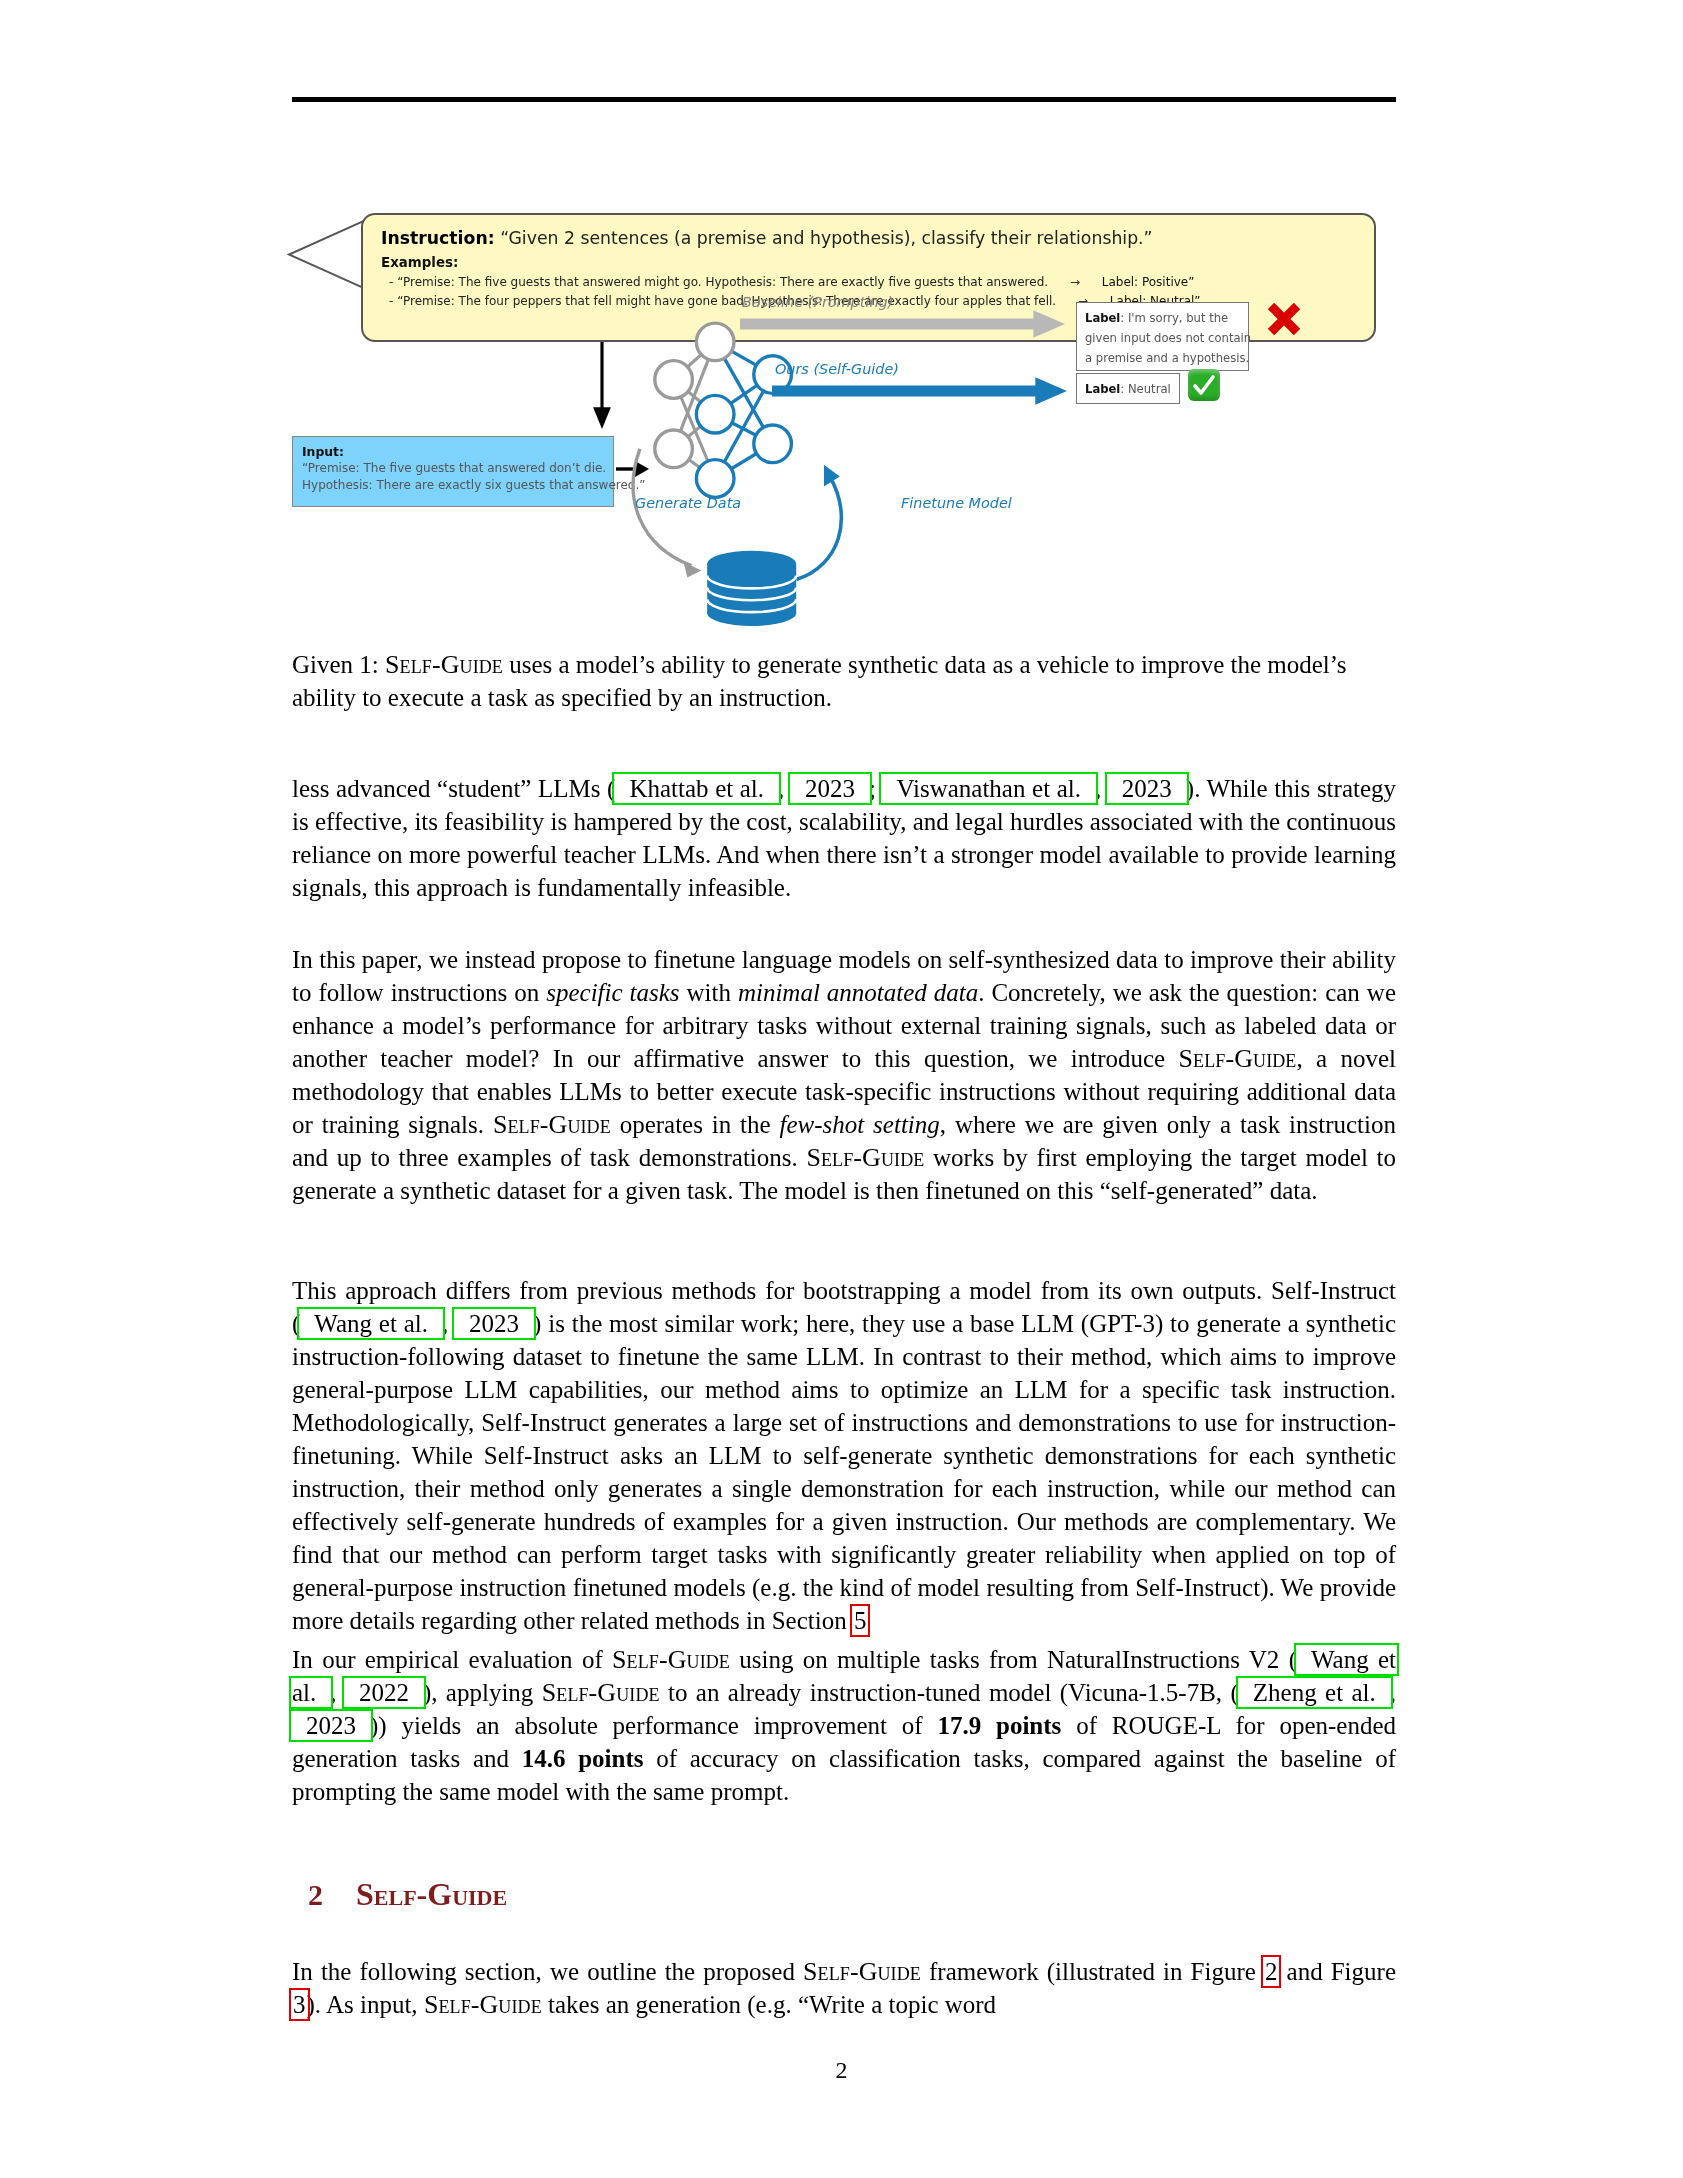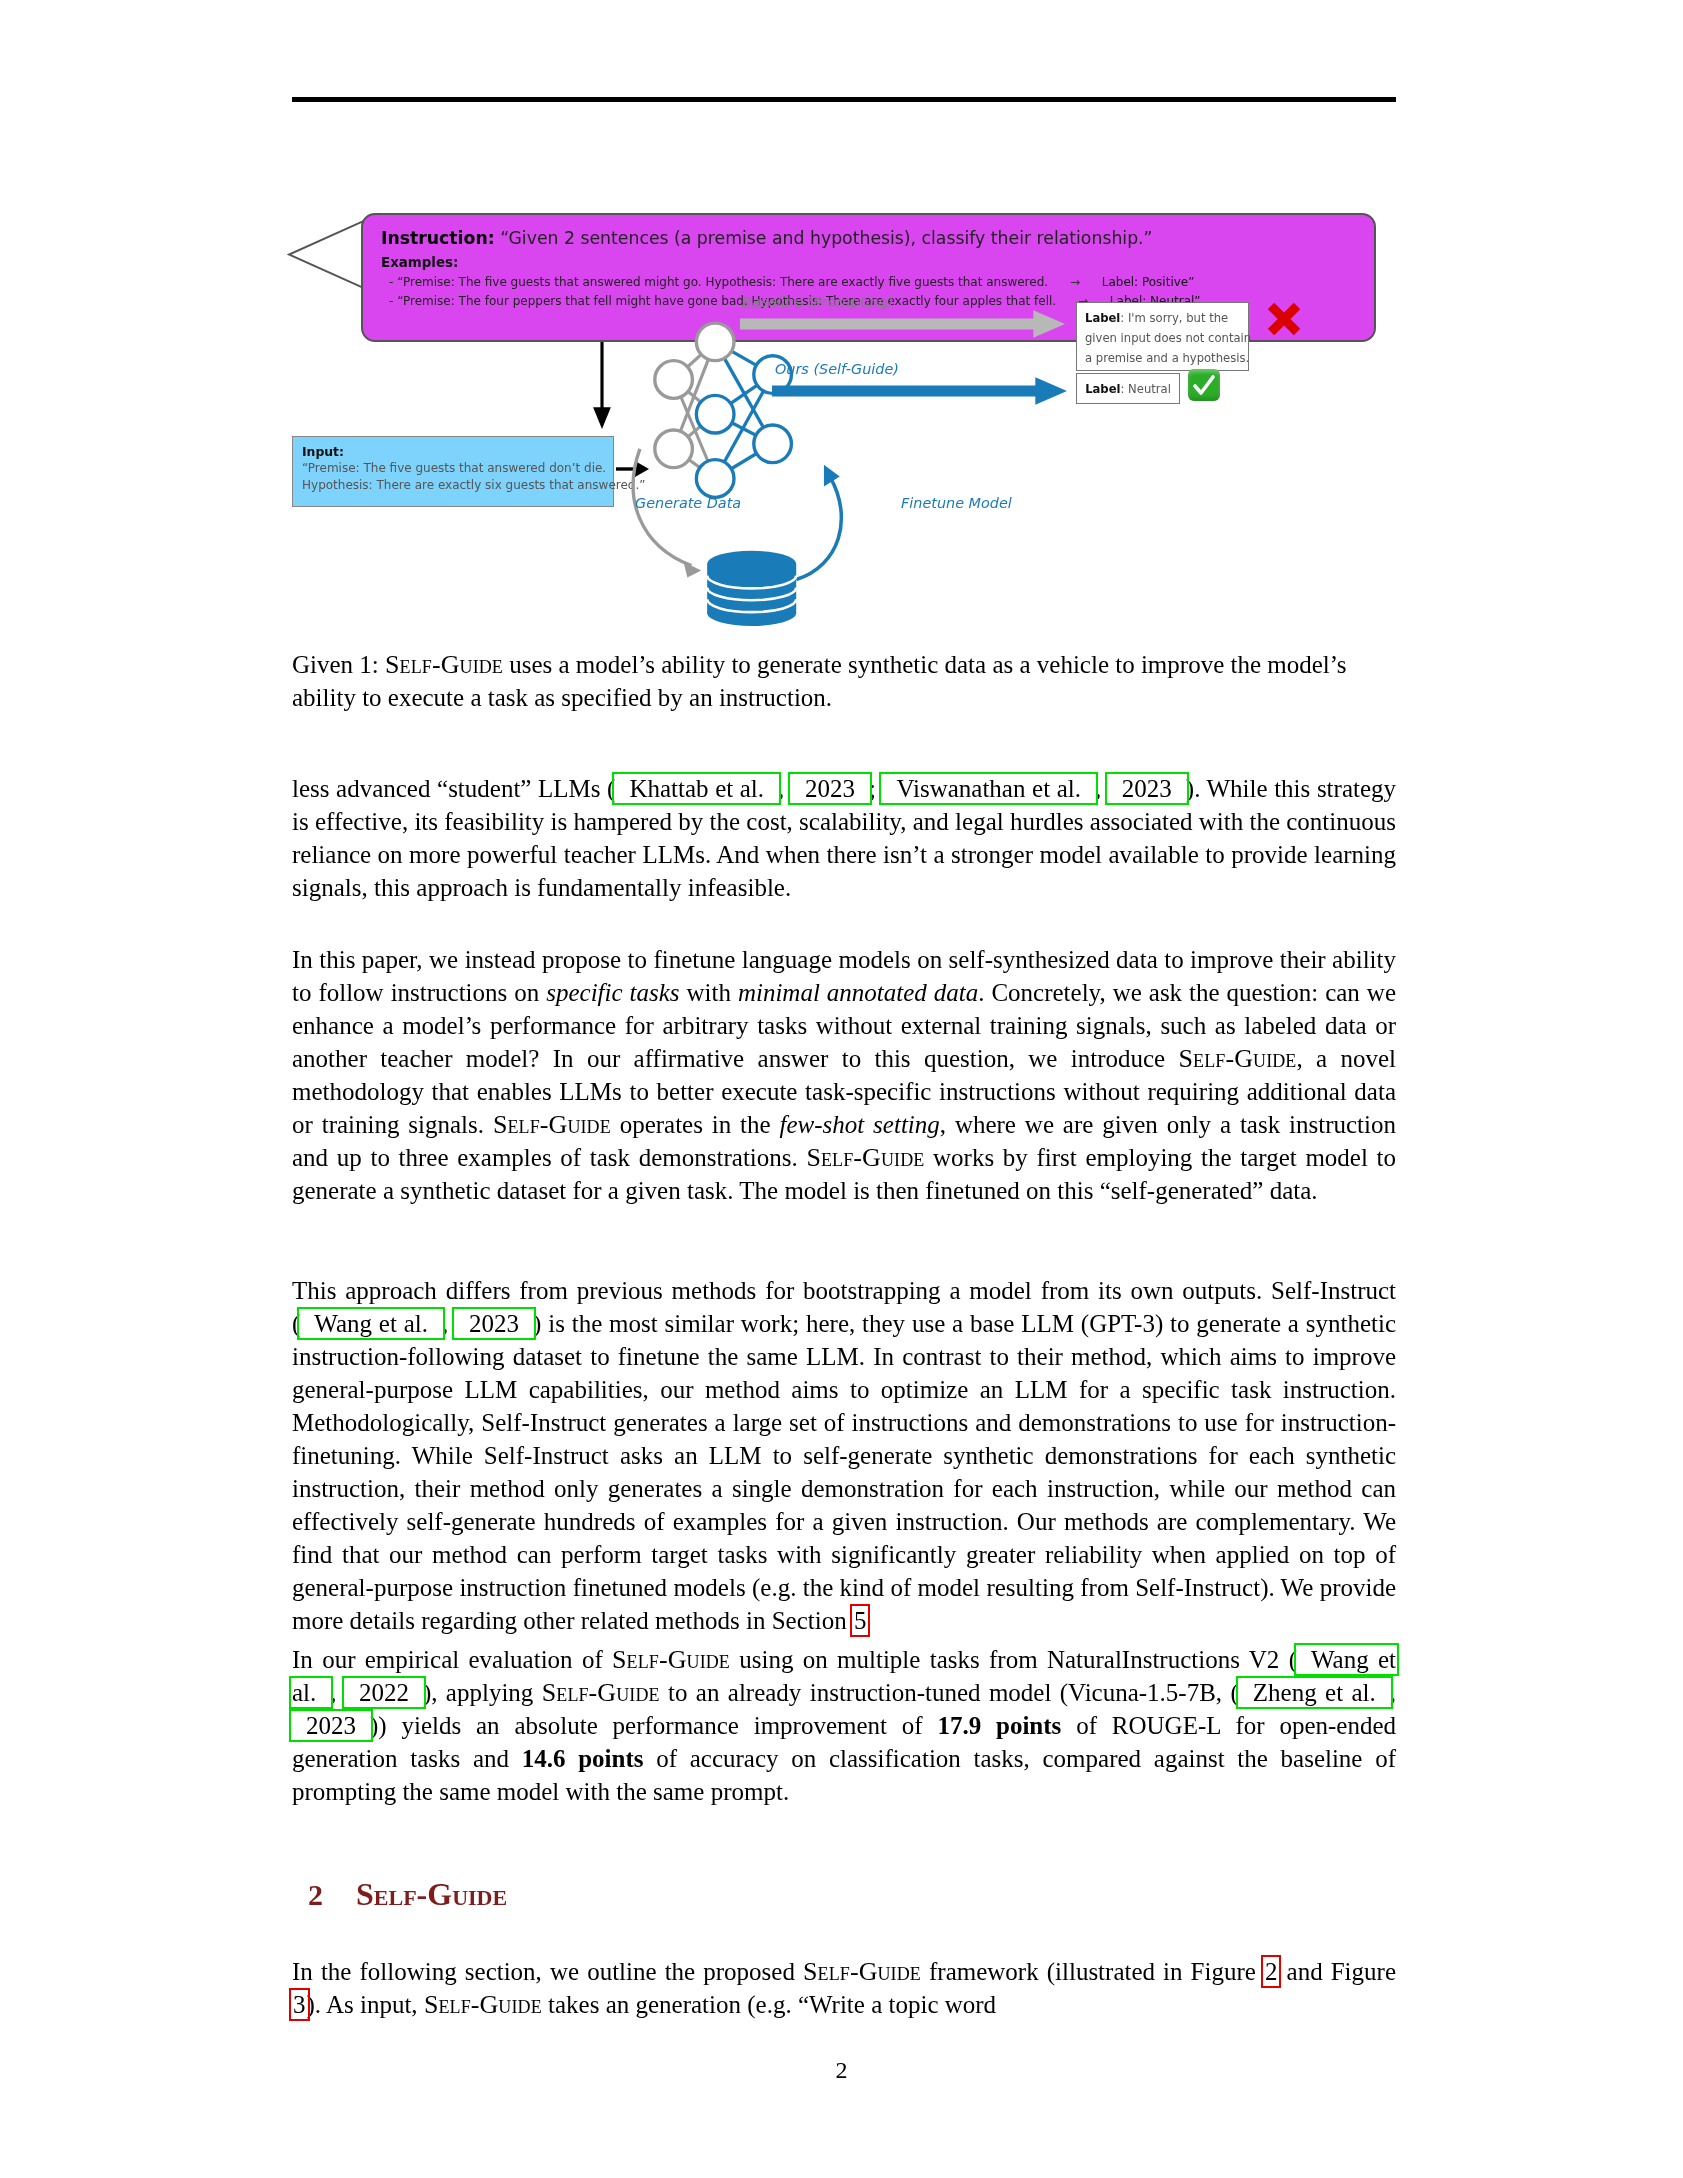--- a/index.html
+++ b/index.html
@@ -35,21 +35,21 @@
     width: 1119px; height: 436px;
   }
 
   
   .bubble {
     position: absolute;
     left: 74px; top: 10px;
     width: 1015px; height: 129px;
     border: 2px solid #555;
     border-radius: 14px;
-    background: #d946ef;
+    background: #fef9c3;
     box-sizing: border-box;
   }
   .bubble-tail {
     position: absolute;
     left: 0px; top: 16px;
     width: 79px; height: 71px;
     overflow: visible;
   }
   .bubble-inner {
     position: absolute;
@@ -133,21 +133,21 @@
     box-sizing: border-box;
     font-family: "DejaVu Sans", "Liberation Sans", sans-serif;
     padding: 5px 8px;
   }
   .out-bad  { left: 789px; top: 81px;  width: 173px; height: 69px; margin-top: 18px; }
   .out-good { left: 789px; top: 170px; width: 104px; height: 31px; }
   .outbox .ln {
     font-size: 11.6px; line-height: 20px; color: #555; white-space: nowrap;
   }
   .outbox .ln b { color: #111; font-weight: bold; }
-  .out-good .ln { line-height: 20px; text-align: center; }
+  .out-good .ln { line-height: 20px; }
 
   
   .mark-x {
     position: absolute; left: 978px; top: 97px;
     width: 38px; height: 38px;
   }
   .mark-check {
     position: absolute; left: 901px; top: 166px;
     width: 32px; height: 32px;
     background: #2aad27;

